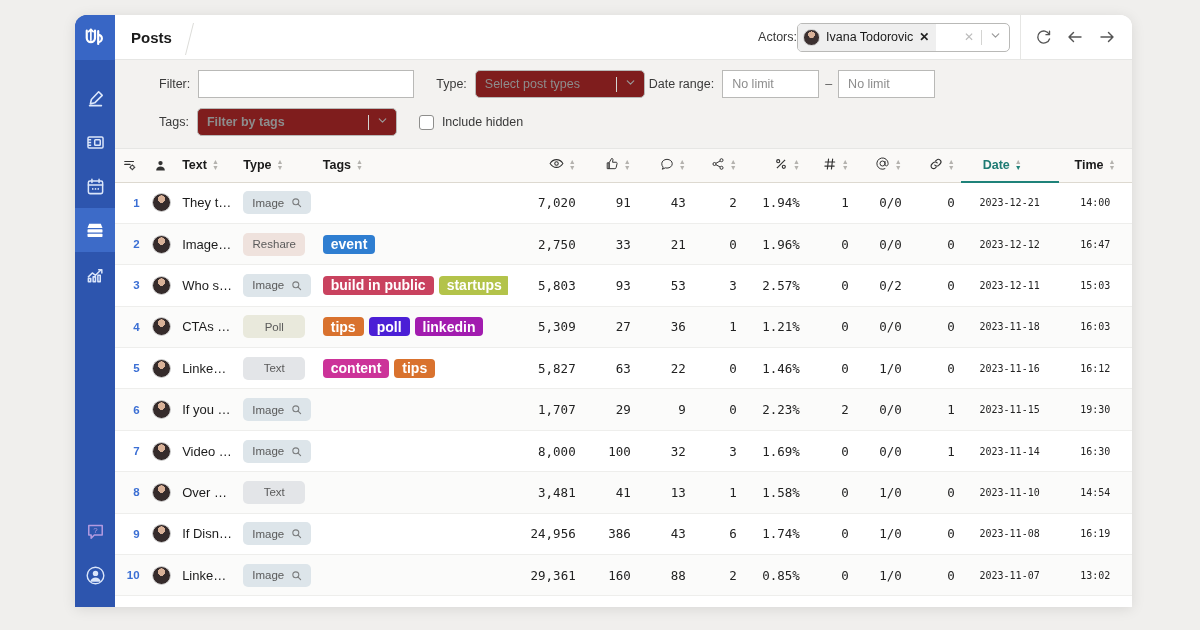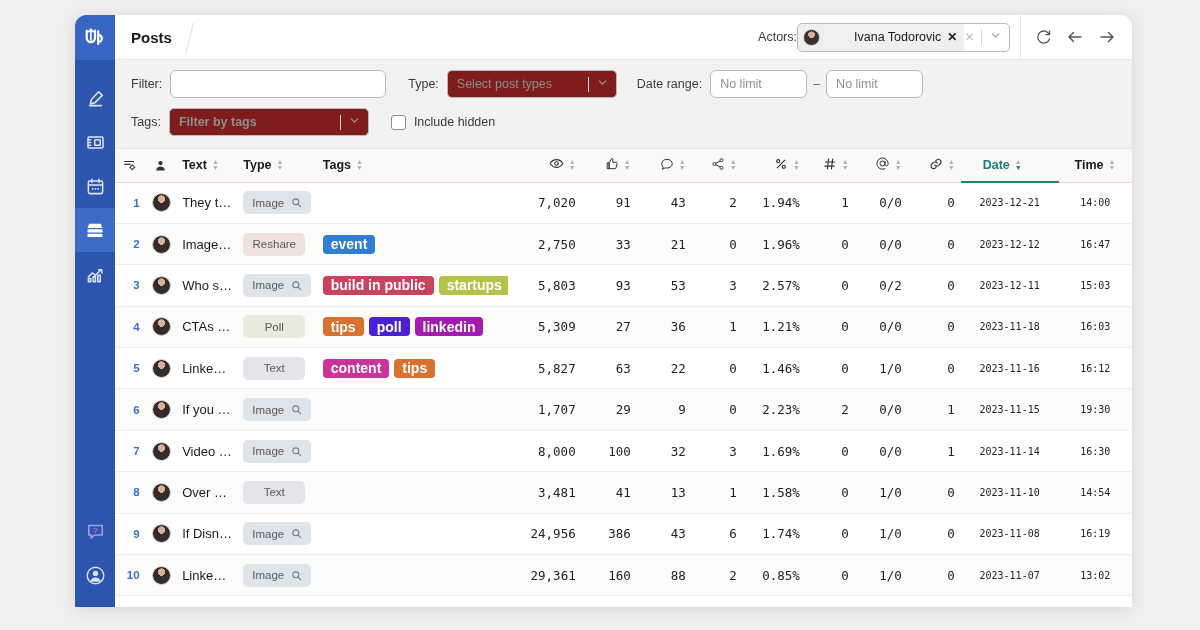--- a/index.html
+++ b/index.html
@@ -67,35 +67,35 @@
   }
   .actor-chip {
     display: flex; align-items: center; gap: 6px;
     background: #efefef; height: 100%; padding: 0 7px 0 5px;
   }
   .actor-avatar {
     width: 17px; height: 17px; border-radius: 50%;
     background: radial-gradient(circle at 50% 32%, #d8b198 0 26%, #3b3030 27% 100%);
     border: 1px solid #cfcfcf; flex: none;
   }
-  .actor-name { font-size: 12.5px; color: #1b1b1b; white-space: nowrap; margin-left: 28px; }
+  .actor-name { font-size: 12.5px; color: #1b1b1b; white-space: nowrap; }
   .chip-x { font-size: 12px; color: #222; cursor: pointer; font-weight: bold; line-height: 1; }
   .actors-right { margin-left: auto; display: flex; align-items: center; gap: 7px; padding-right: 7px; }
   .clear-x { font-size: 12px; color: #bcbcbc; cursor: pointer; }
   .sep-bar { width: 1px; height: 15px; background: #d4d4d2; }
   .nav-btns { display: flex; align-items: center; gap: 14px; padding: 0 16px 0 14px; border-left: 1px solid #e6e6e4; }
   .nav-btn { cursor: pointer; color: #555; display: flex; }
 
   
   .filters { background: #f3f2f0; padding: 10px 16px 12px; border-bottom: 1px solid #e6e6e4; }
   .frow { display: flex; align-items: center; margin-bottom: 10px; }
   .frow:last-child { margin-bottom: 0; }
-  .flabel { font-size: 12.5px; color: #3a3a3a; margin-right: 8px; }
+  .flabel { font-size: 12.5px; color: #3a3a3a; margin-right: 8px; margin-left: 28px; }
   .txtbox {
-    height: 28px; border: 1px solid #b9b9b7; border-radius: 6px; background: #fff;
+    height: 28px; border: 1px solid #b9b9b7; border-radius: 0; background: #fff;
     font-size: 12.5px; color: #2b2b2b; padding: 0 9px;
     display: flex; align-items: center;
   }
   .txtbox.ph { color: #8d8d8d; }
   #filter-input { width: 216px; }
   .selbox {
     height: 28px; width: 170px; border: 1px solid #b9b9b7; border-radius: 5px; background: #7f1d1d;
     display: flex; align-items: center; font-size: 12.5px; color: #8d8d8d; padding-left: 9px;
   }
   .sel-end { margin-left: auto; display: flex; align-items: center; gap: 7px; padding-right: 7px; }
@@ -302,21 +302,21 @@
           <span class="sel-end">
             <span class="sep-bar"></span>
             <span>
               <svg width="13" height="13" viewBox="0 0 24 24" fill="none" stroke="#9a9a9a" stroke-width="2.2" stroke-linecap="round" stroke-linejoin="round">
                   <path d="M6 9l6 6 6-6"></path>
                 </svg>
             </span>
           </span>
         </span>
 
-        <span class="flabel" style="margin-left:20px">Date range:</span>
+        <span class="flabel" style="margin-left:4px">Date range:</span>
         <span class="txtbox ph date-box">No limit</span>
         <span class="dash">–</span>
         <span class="txtbox ph date-box">No limit</span>
       </div>
 
       <div class="frow">
         <span class="flabel">Tags:</span>
         <span class="selbox tags-sel">
           <span>Filter by tags</span>
           <span class="sel-end">

